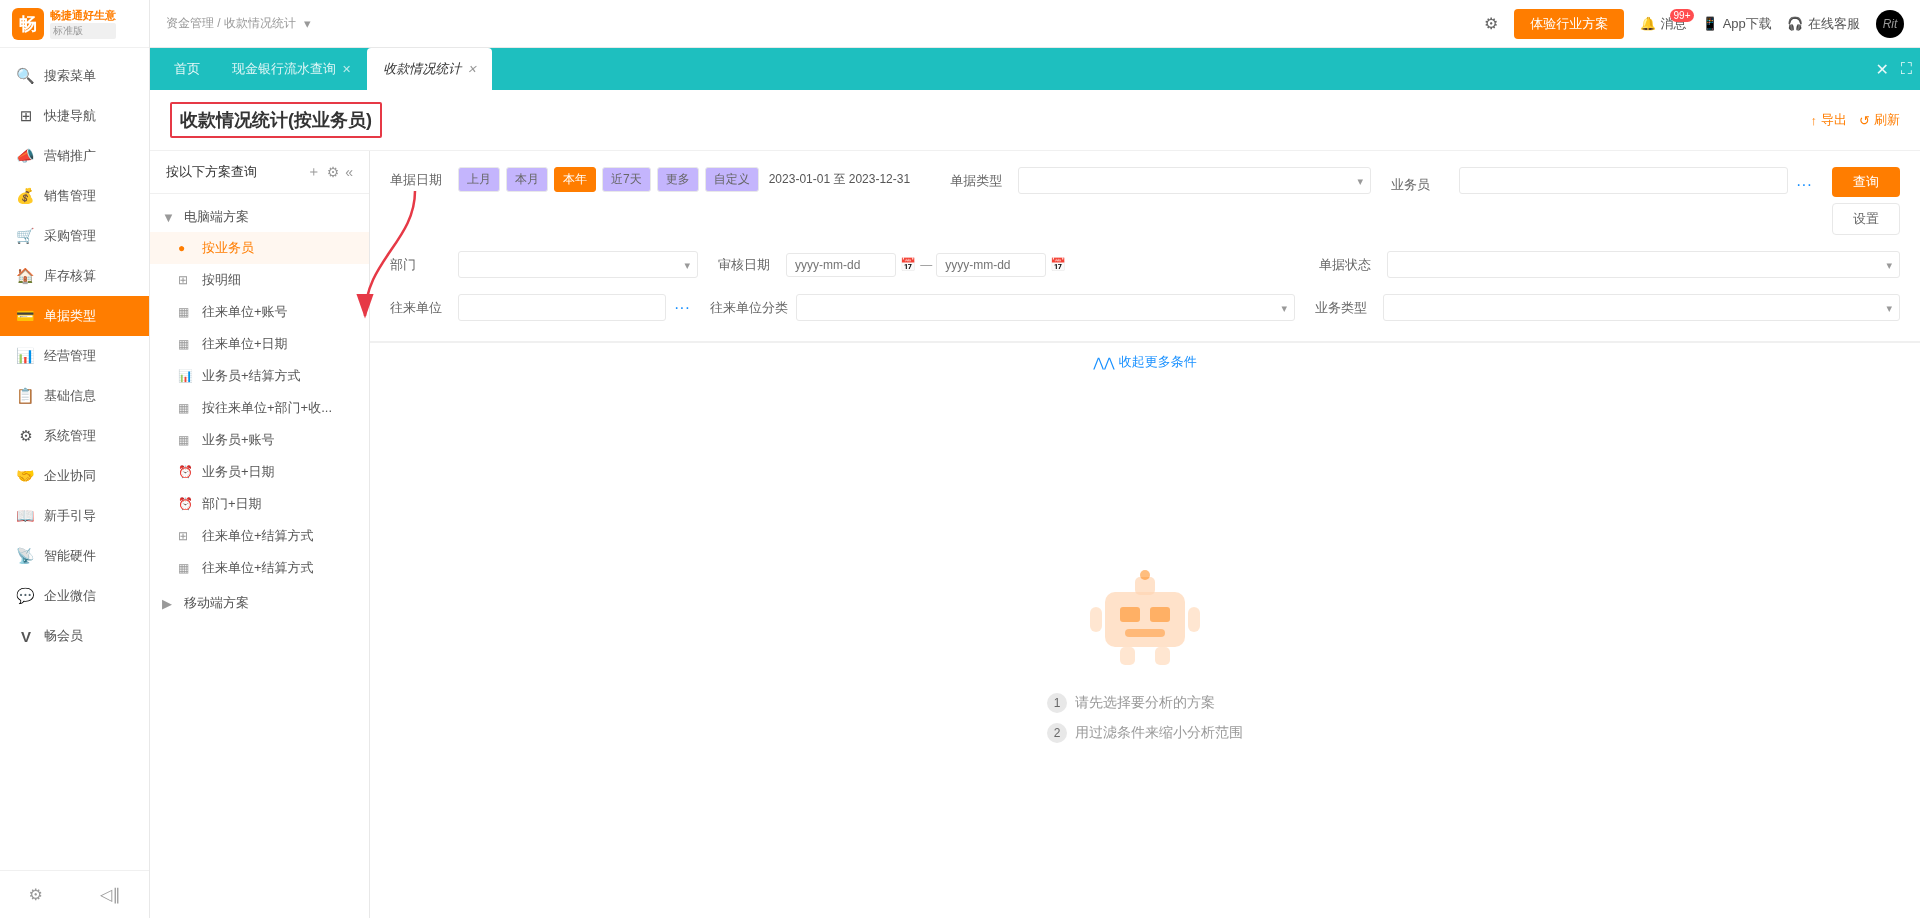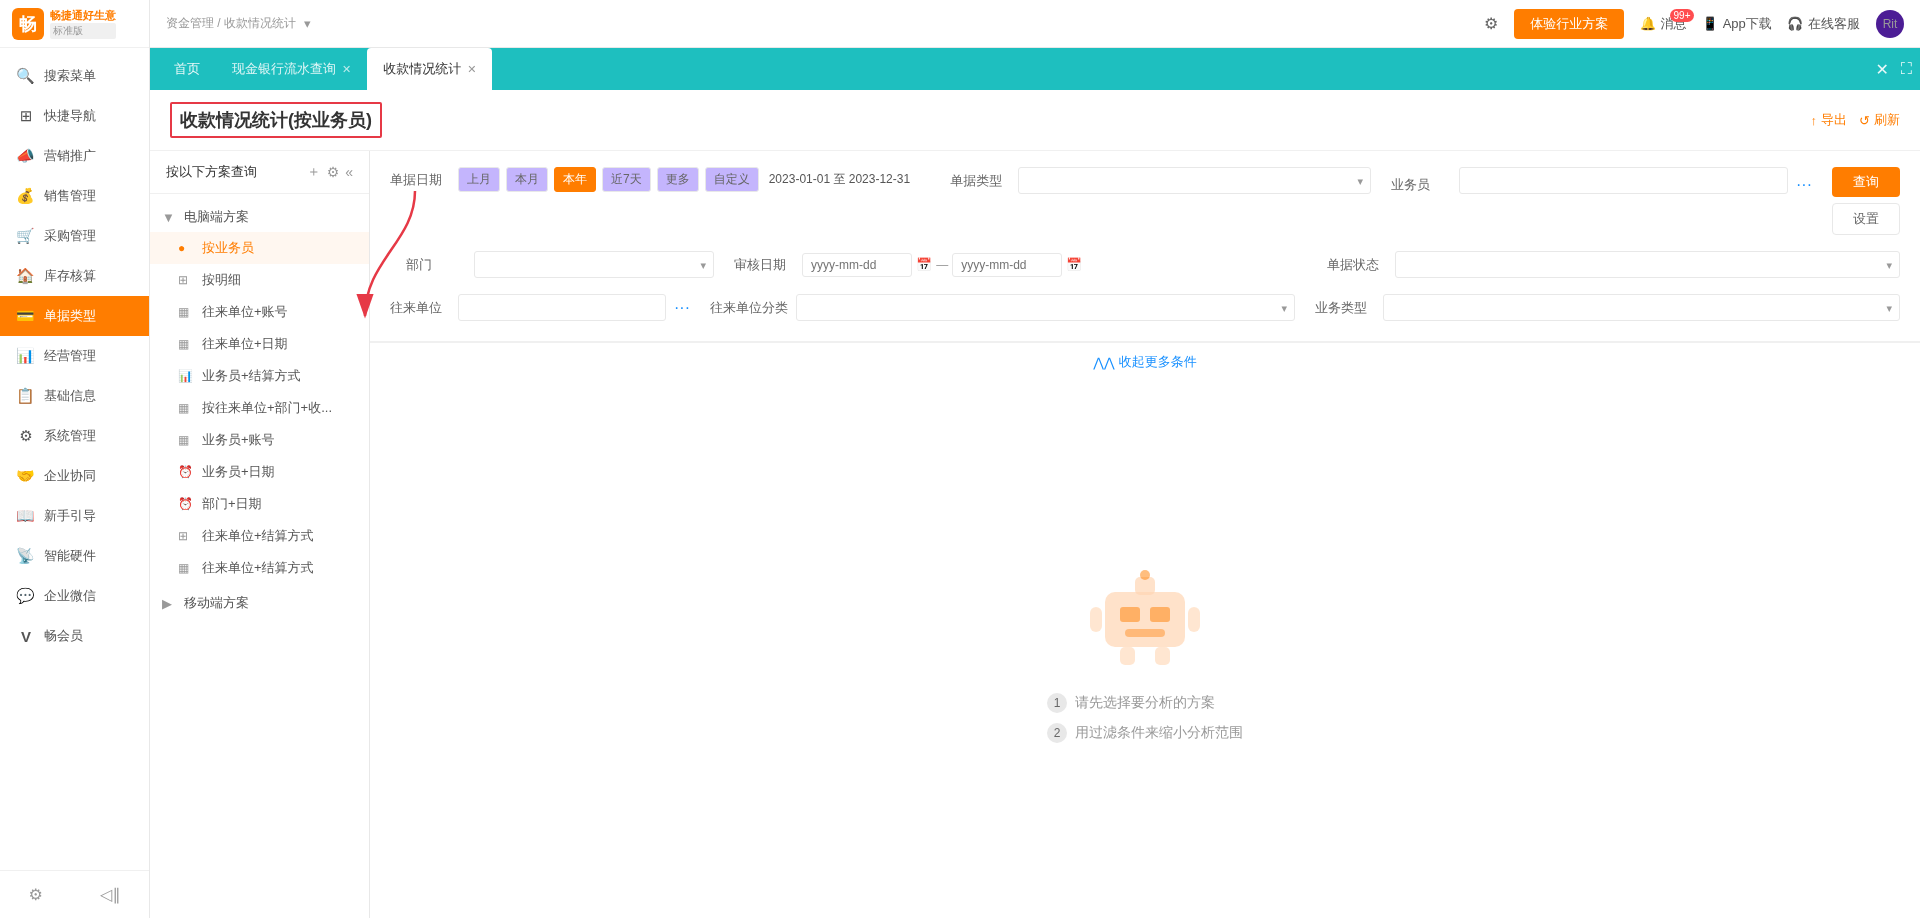--- a/index.html
+++ b/index.html
@@ -25,26 +25,26 @@
 
     
     .top-bar { height: 48px; background: #fff; display: flex; align-items: center; padding: 0 16px; border-bottom: 1px solid #e8e8e8; justify-content: space-between; }
     .top-bar-left { display: flex; align-items: center; gap: 8px; }
     .breadcrumb-path { color: #999; font-size: 12px; }
     .top-bar-actions { display: flex; align-items: center; gap: 16px; }
     .gear-btn { cursor: pointer; color: #666; font-size: 16px; }
     .trial-btn { background: #ff7d00; color: #fff; border: none; border-radius: 4px; padding: 6px 16px; cursor: pointer; font-size: 13px; }
     .msg-btn, .app-btn, .service-btn { display: flex; align-items: center; gap: 4px; color: #555; cursor: pointer; font-size: 13px; position: relative; }
     .badge { background: #ff4d4f; color: #fff; border-radius: 10px; font-size: 10px; padding: 1px 4px; position: absolute; top: -6px; right: -8px; }
-    .user-avatar { width: 28px; height: 28px; background: #4c1d95; border-radius: 50%; display: flex; align-items: center; justify-content: center; color: #999; font-size: 12px; }
+    .user-avatar { width: 28px; height: 28px; background: #000000; border-radius: 50%; display: flex; align-items: center; justify-content: center; color: #999; font-size: 12px; font-style: italic; }
 
     
     .tab-bar { background: #1ebfbf; display: flex; align-items: center; height: 42px; padding: 0 8px; }
     .tab-item { display: flex; align-items: center; padding: 0 16px; height: 42px; color: rgba(255,255,255,0.85); cursor: pointer; font-size: 13px; position: relative; }
-    .tab-item.active { background: #fff; color: #333; border-radius: 4px 4px 0 0; }
+    .tab-item.active { background: #fff; color: #333; border-radius: 4px 4px 0 0; font-style: italic; }
     .tab-item .tab-close { margin-left: 6px; font-size: 11px; color: rgba(255,255,255,0.7); }
     .tab-item.active .tab-close { color: #999; }
     .tab-item-home { color: rgba(255,255,255,0.9); }
     .tab-bar-actions { margin-left: auto; display: flex; gap: 12px; }
     .tab-bar-action-btn { color: rgba(255,255,255,0.9); cursor: pointer; font-size: 16px; }
 
     
     .page-header { background: #fff; padding: 12px 20px; display: flex; align-items: center; justify-content: space-between; border-bottom: 1px solid #f0f0f0; }
     .page-title { font-size: 18px; font-weight: bold; color: #333; border: 2px solid #e63946; padding: 4px 8px; border-radius: 2px; }
     .page-header-actions { display: flex; gap: 12px; align-items: center; }
@@ -335,21 +335,21 @@
               <span class="filter-label">业务员</span>
               <input type="text" class="filter-input" style="flex: 1 1 0%;">
               <span style="color:#1890ff;cursor:pointer;font-size:16px;">···</span>
             </div>
             <div style="display:flex;flex-direction:column;gap:6px;">
               <button class="query-btn">查询</button>
               <button class="settings-btn">设置</button>
             </div>
           </div>
 
-          <div style="display:flex; align-items:center; gap:20px; margin-bottom:16px;margin-left:16px;">
+          <div style="display:flex; align-items:center; gap:20px; margin-bottom:16px;">
             <div class="filter-block" style="min-width:300px;">
               <span class="filter-label">部门</span>
               <div class="select-wrapper" style="flex:1;">
                 <select class="filter-select filter-select-full"></select>
               </div>
             </div>
             <div class="filter-block" style="flex:1;">
               <span class="filter-label">审核日期</span>
               <div class="date-range-input">
                 <input type="text" class="date-range-input" style="border: 1px solid rgb(232, 232, 232); border-radius: 3px; padding: 4px 8px; font-size: 12px; color: rgb(153, 153, 153); width: 110px;" placeholder="yyyy-mm-dd">

